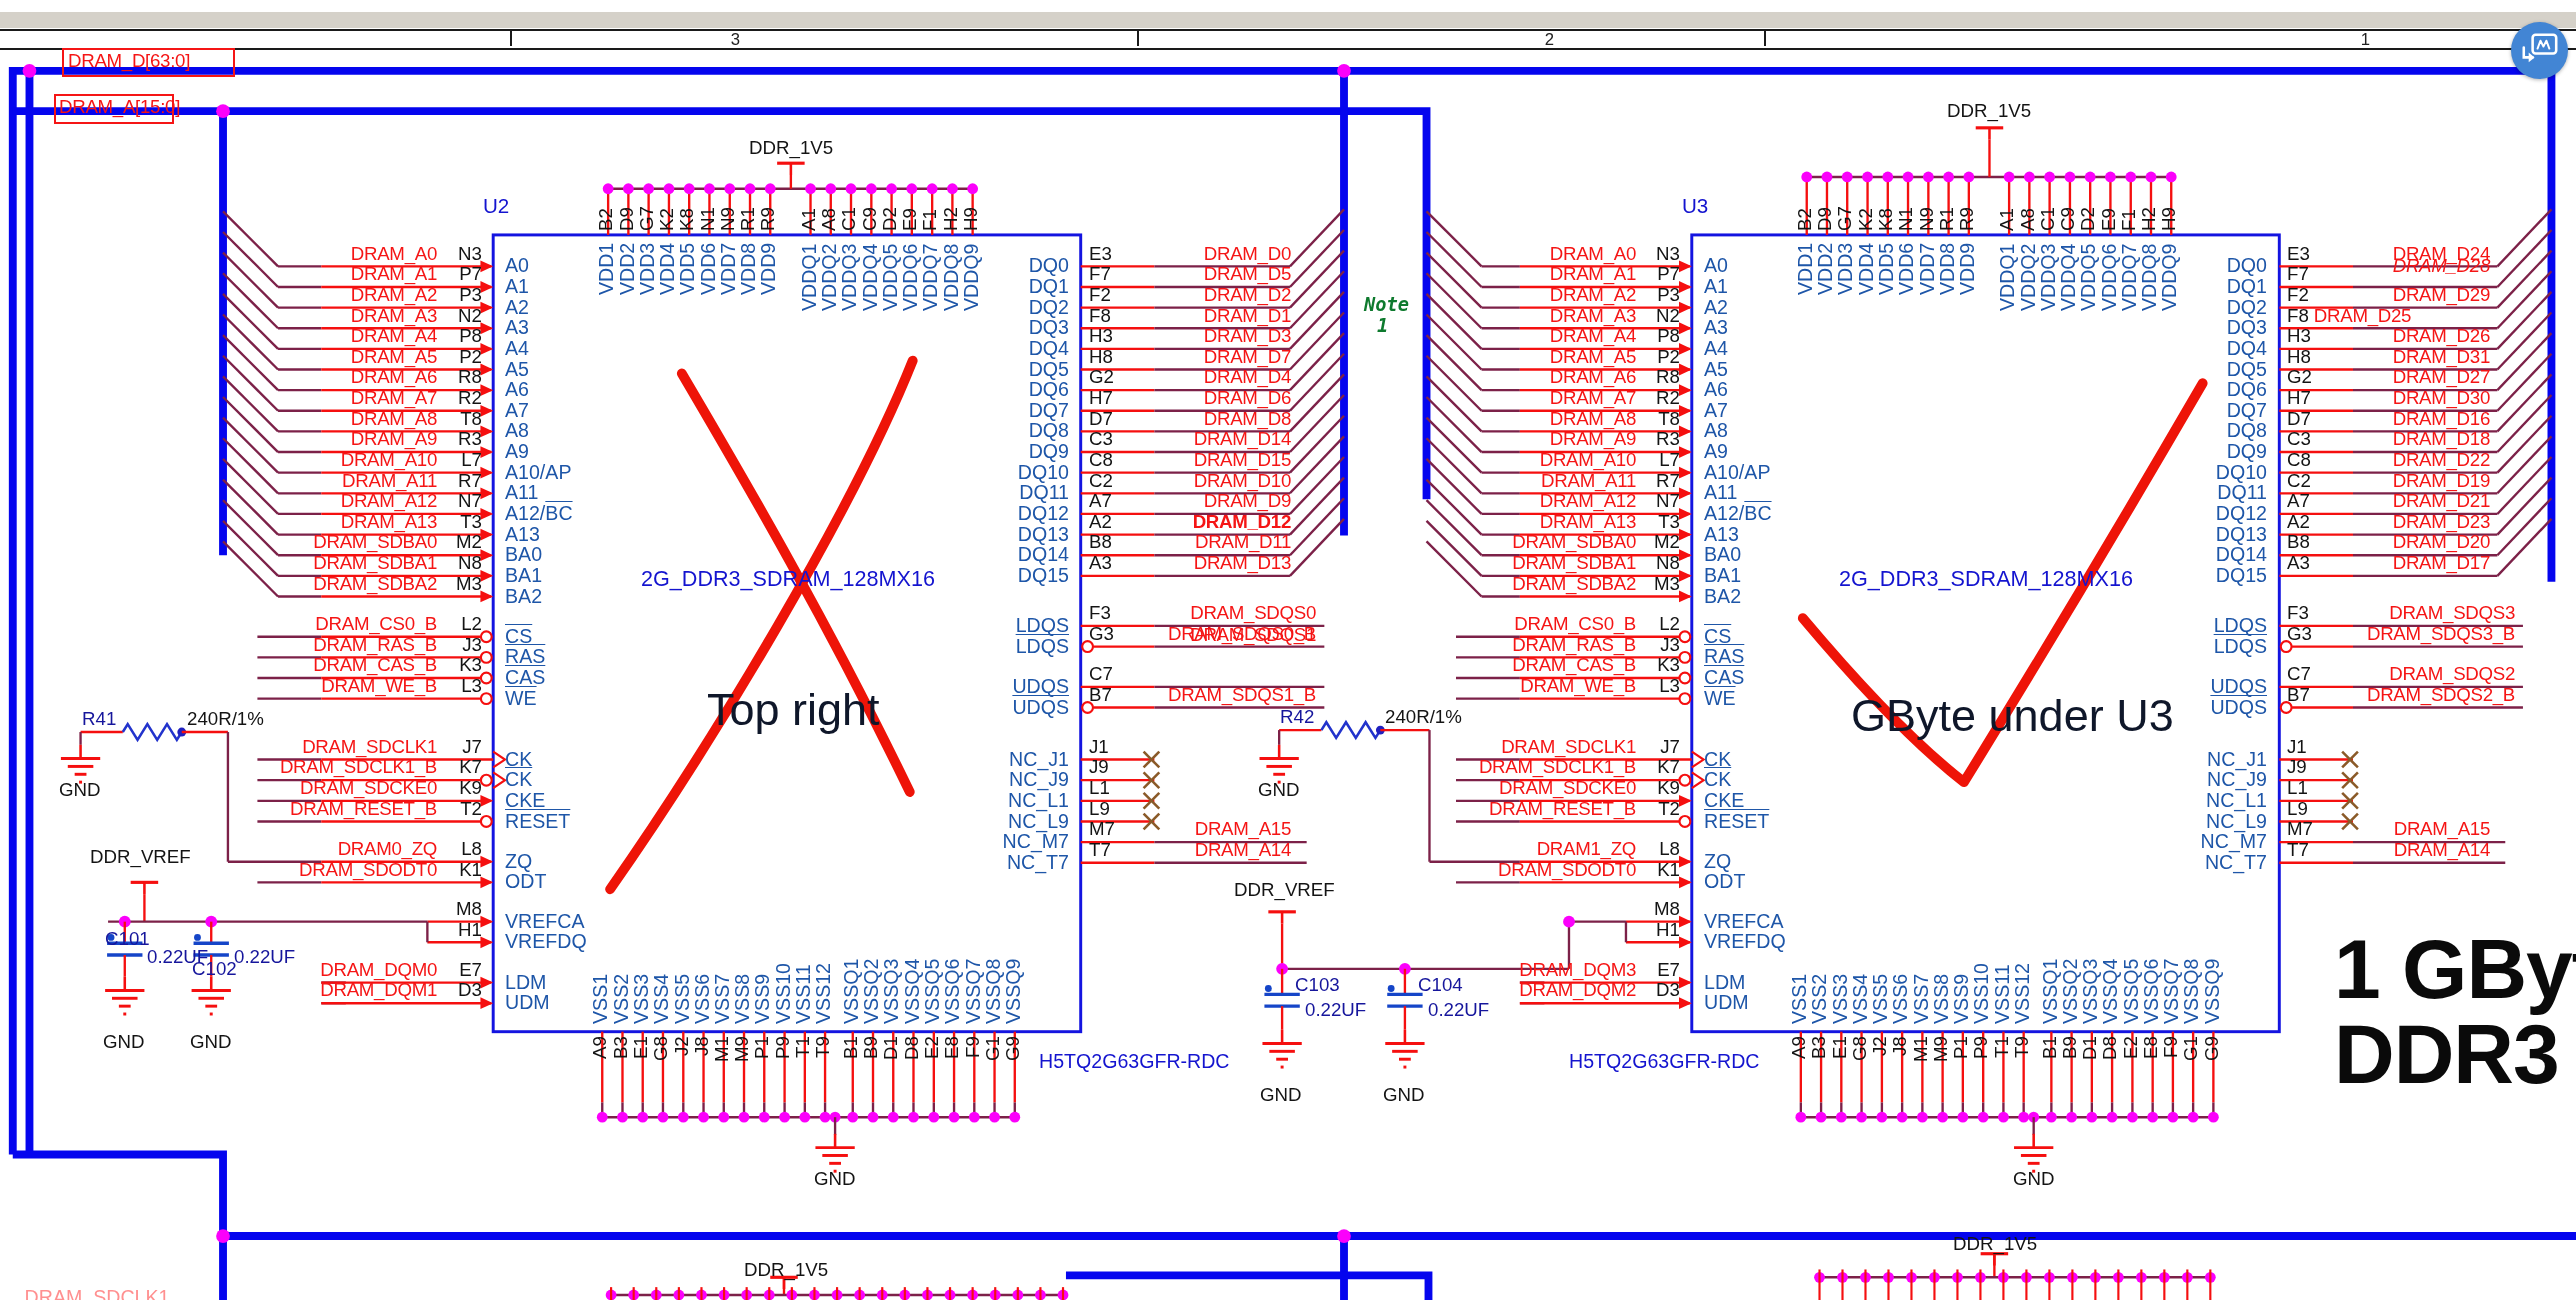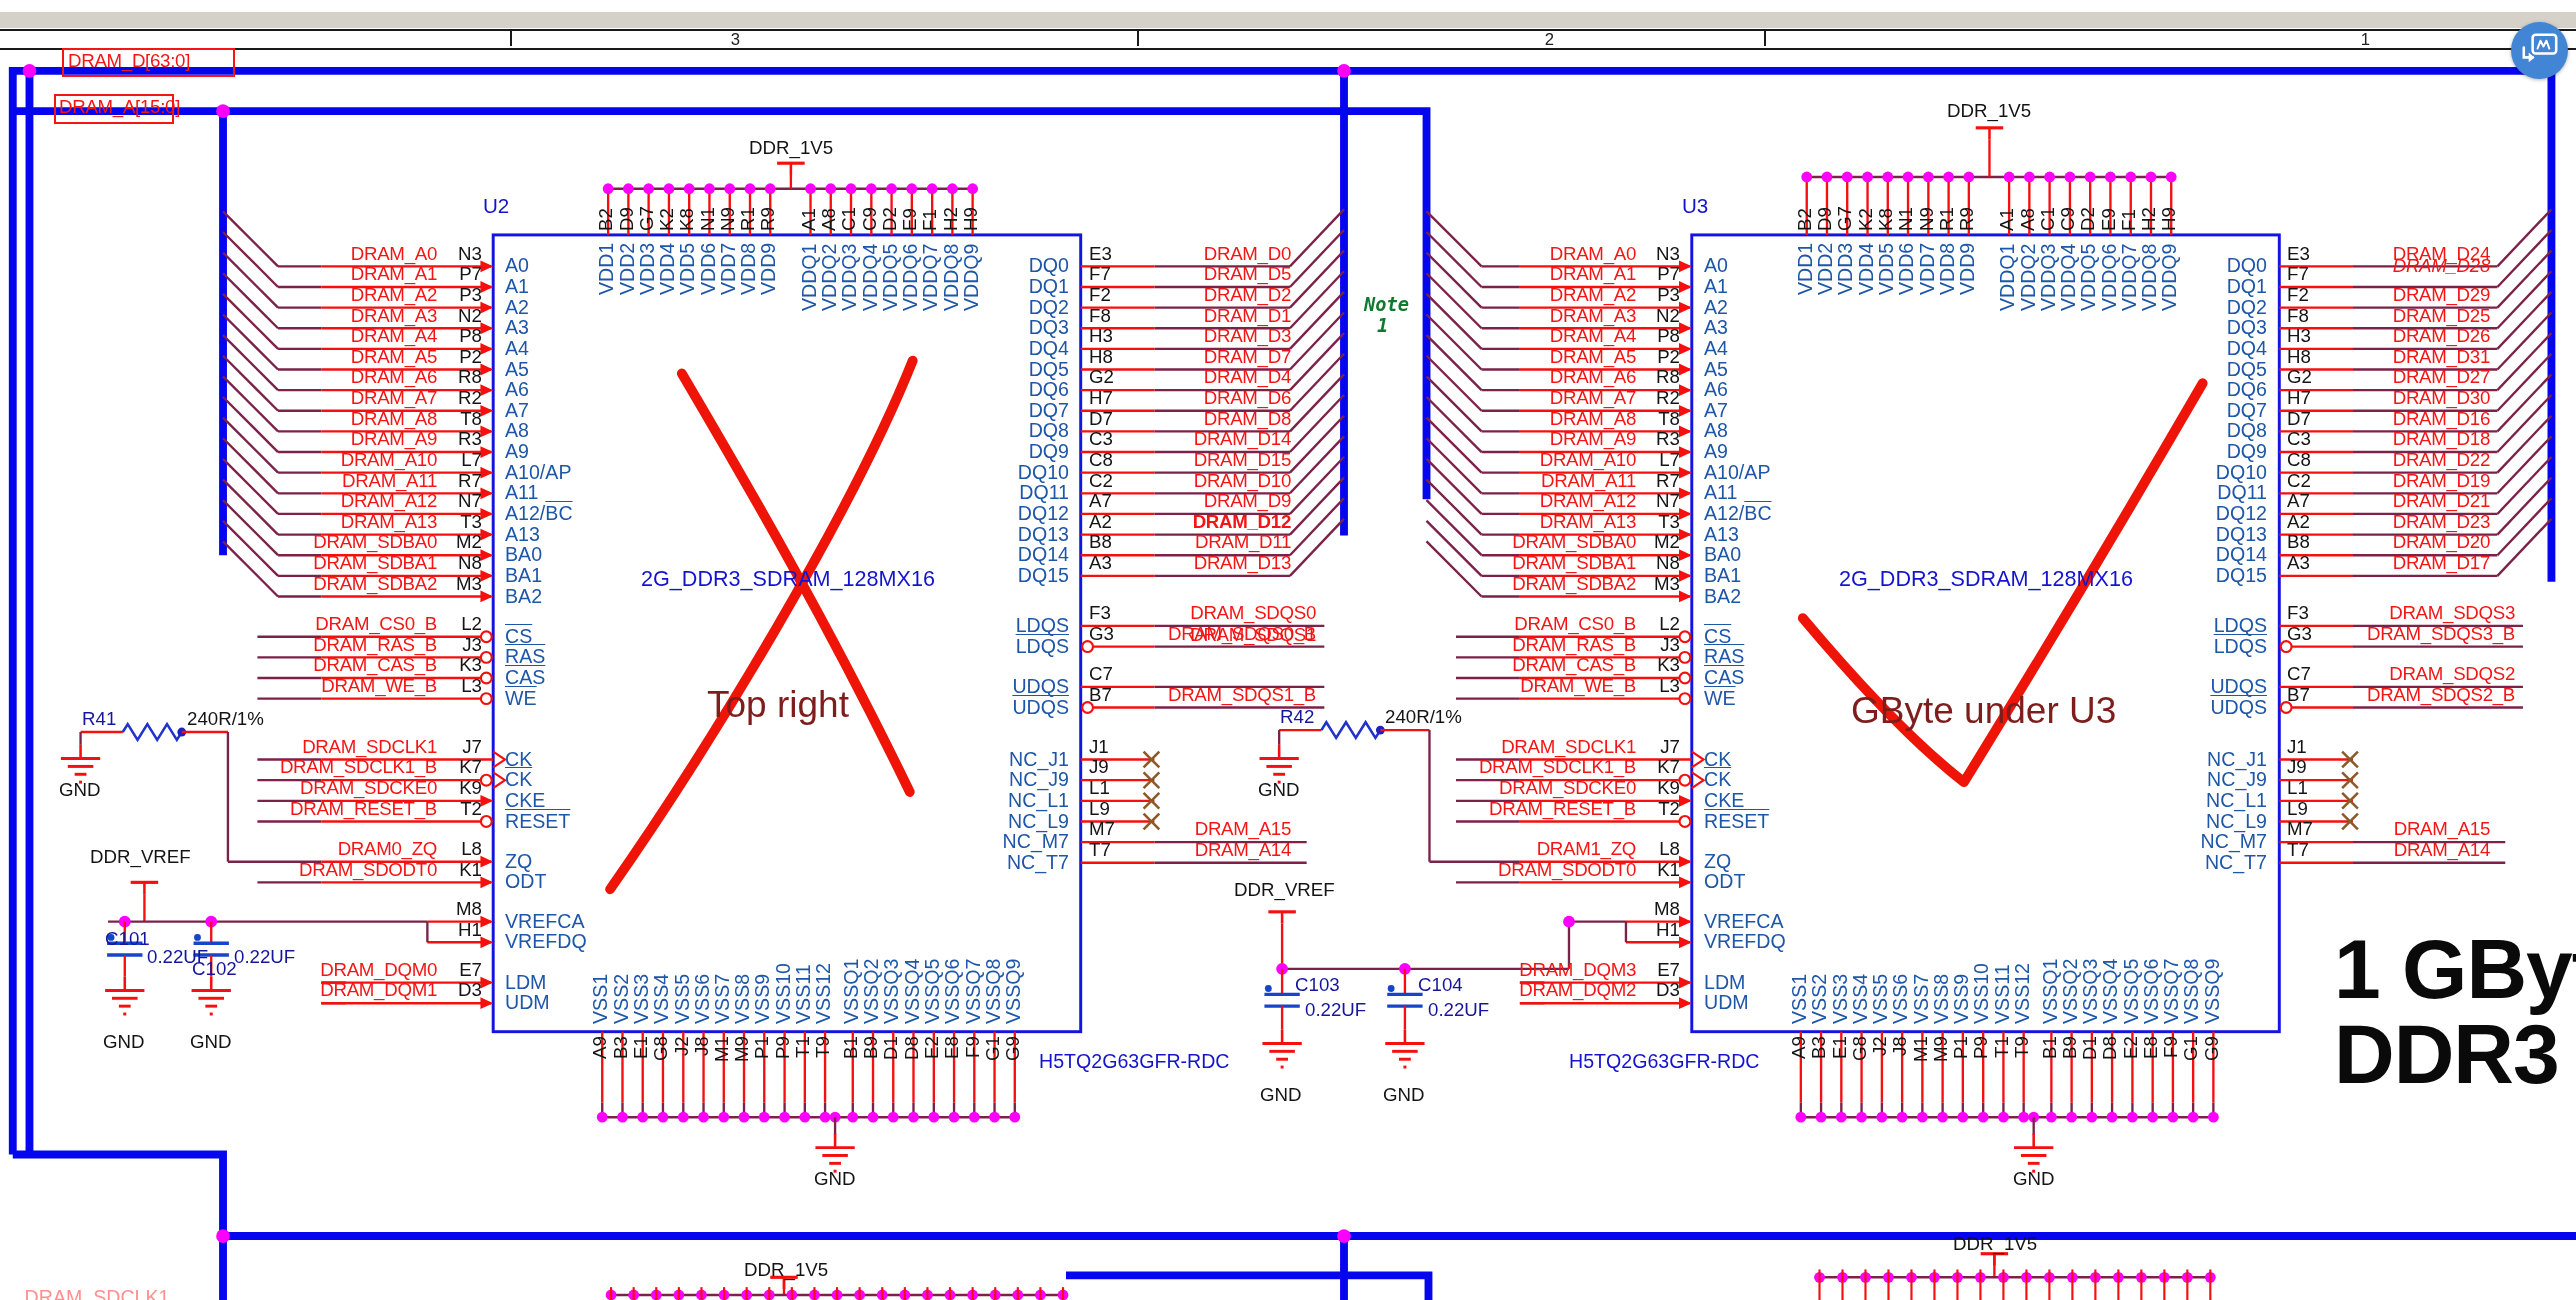--- a/index.html
+++ b/index.html
@@ -16,21 +16,21 @@
   .part{font-size:21.6px;}
   .foot{font-size:19.6px;}
   .gndt{color:#141414;font-size:18.7px;}
   .cap{color:#16169c;font-size:18.7px;}
   .pwr{color:#141414;font-size:18.7px;}
   .vt{writing-mode:vertical-rl;transform:rotate(180deg);width:23.6px;overflow:visible;}
   .vt.toptext{text-align:right;}
   .vt.botnum{text-align:right;}
   .ar{text-align:right;}
   .ov{text-decoration:overline;}
-  .green{color:#7f1d1d;font-size:37px;}
+  .green{color:#0f172a;font-size:45px;}
   .noteg{color:#0e7a2e;font-family:"DejaVu Sans Mono",monospace;font-weight:bold;font-style:italic;font-size:18.7px;}
   .big{color:#0a0a0a;font-weight:800;font-size:84px;letter-spacing:-1px;font-family:"Liberation Sans",sans-serif;}
   .rulerband{position:absolute;left:0;top:28.5px;width:2576px;height:17.7px;background:#fff;
              border-top:2px solid #1a1a1a;border-bottom:2px solid #1a1a1a;}
   .rulergray{position:absolute;left:0;top:11.8px;width:2576px;height:16.7px;background:#d5d1c9;}
   .rtick{position:absolute;top:28.5px;width:2px;height:17.7px;background:#1a1a1a;}
   .rnum{position:absolute;top:30px;width:39px;text-align:center;color:#222;font-size:16.7px;}
   .redbox{position:absolute;border:2px solid #f51515;}
   #float-icon{position:absolute;left:2511px;top:21.6px;width:57px;height:57px;border-radius:50%;
               background:#4285d4;box-shadow:0 1px 3.9px rgba(0,0,0,.3);}
@@ -1192,21 +1192,21 @@
     <div class="t pn" style="left: 2287px; top: 244px;">E3</div>
     <div class="t net ar" style="left: 2235px; top: 244px; width: 255px;">DRAM_D24</div>
     <div class="t nm ar" style="left: 2161px; top: 255px; width: 106px;">DQ0</div>
     <div class="t pn" style="left: 2287px; top: 264px;">F7</div>
     <div class="t net ar" style="left: 2235px; top: 256px; width: 255px; font-style: italic;">DRAM_D28</div>
     <div class="t nm ar" style="left: 2161px; top: 276px; width: 106px;">DQ1</div>
     <div class="t pn" style="left: 2287px; top: 285px;">F2</div>
     <div class="t net ar" style="left: 2235px; top: 285px; width: 255px;">DRAM_D29</div>
     <div class="t nm ar" style="left: 2161px; top: 297px; width: 106px;">DQ2</div>
     <div class="t pn" style="left: 2287px; top: 306px;">F8</div>
-    <div class="t net ar" style="left: 2235px; top: 306px; width: 255px;">DRAM_D25</div>
+    <div class="t net ar" style="left: 2235px; top: 306px; width: 255px; text-align: center;">DRAM_D25</div>
     <div class="t nm ar" style="left: 2161px; top: 317px; width: 106px;">DQ3</div>
     <div class="t pn" style="left: 2287px; top: 326px;">H3</div>
     <div class="t net ar" style="left: 2235px; top: 326px; width: 255px;">DRAM_D26</div>
     <div class="t nm ar" style="left: 2161px; top: 338px; width: 106px;">DQ4</div>
     <div class="t pn" style="left: 2287px; top: 347px;">H8</div>
     <div class="t net ar" style="left: 2235px; top: 347px; width: 255px;">DRAM_D31</div>
     <div class="t nm ar" style="left: 2161px; top: 359px; width: 106px;">DQ5</div>
     <div class="t pn" style="left: 2287px; top: 367px;">G2</div>
     <div class="t net ar" style="left: 2235px; top: 367px; width: 255px;">DRAM_D27</div>
     <div class="t nm ar" style="left: 2161px; top: 379px; width: 106px;">DQ6</div>

